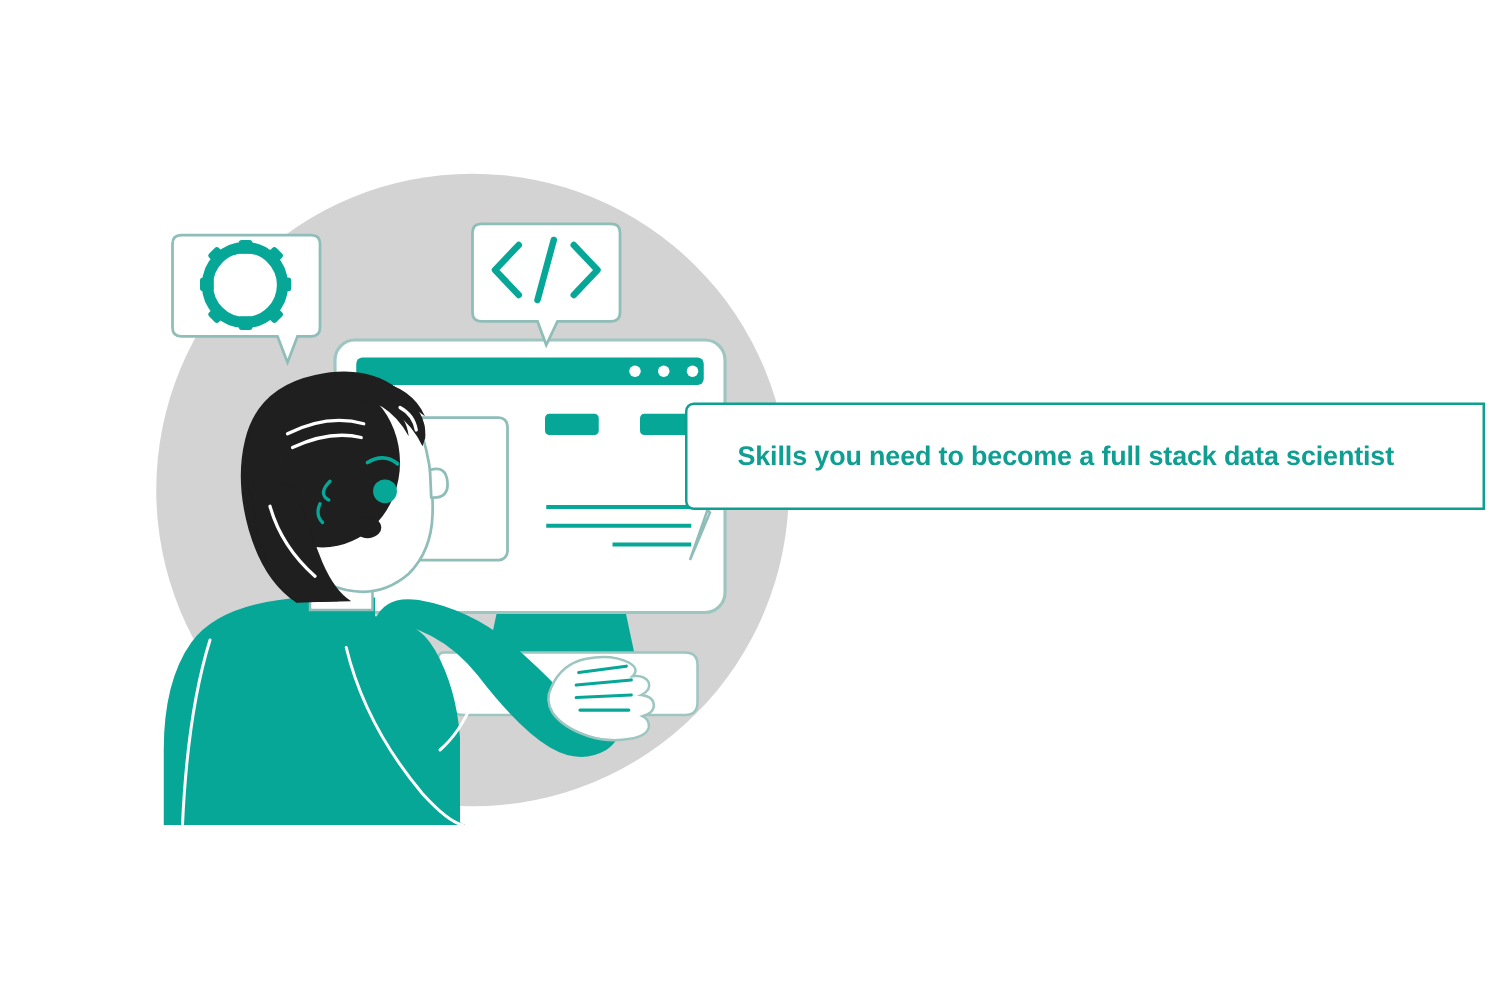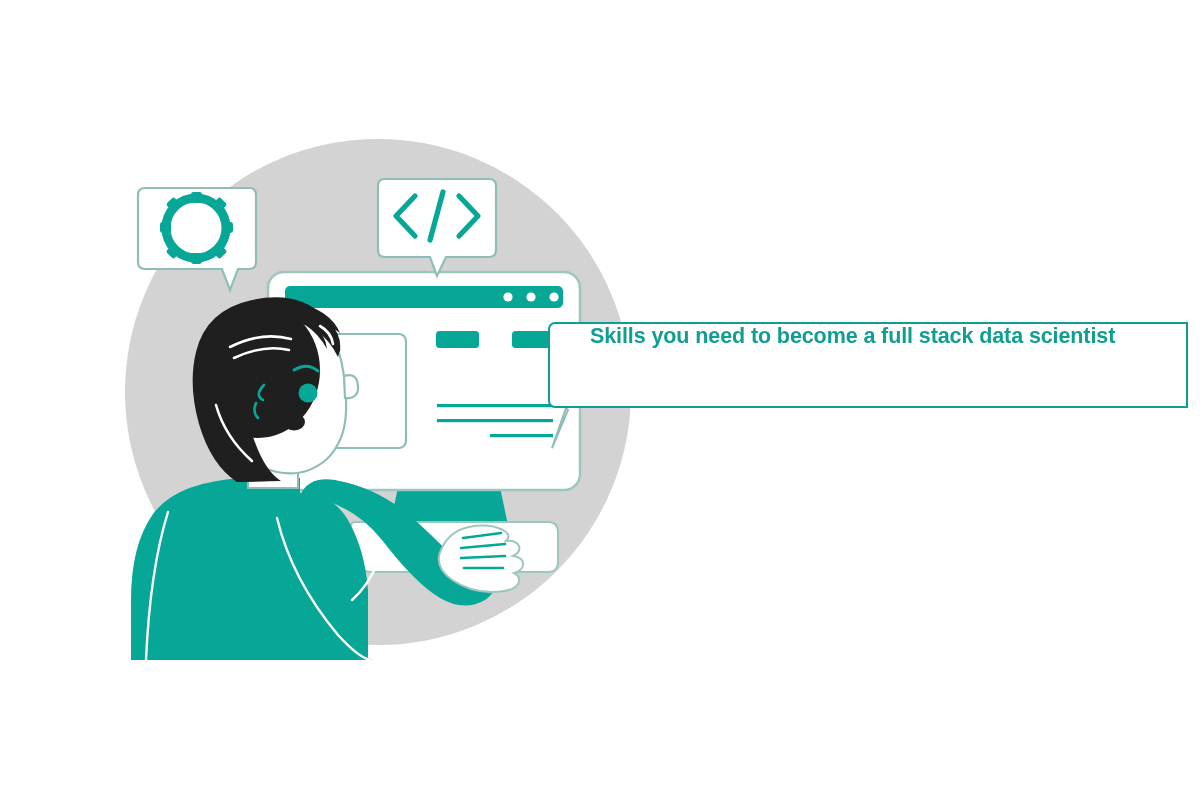--- a/index.html
+++ b/index.html
@@ -32,21 +32,21 @@
     left: 548px;
     top: 322px;
     width: 640px;
     height: 86px;
     box-sizing: border-box;
     background: #ffffff;
     border: 2px solid #0f9e92;
     border-top-left-radius: 7px;
     border-bottom-left-radius: 7px;
     display: flex;
-    align-items: flex-start;
+    align-items: center;
     z-index: 6;
   }
   #callout-text {
     margin-left: 40px;
     font-family: "Liberation Sans", sans-serif;
     font-size: 21.5px;
     font-weight: bold;
     color: #0f9e92;
     letter-spacing: -0.1px;
     white-space: nowrap;

